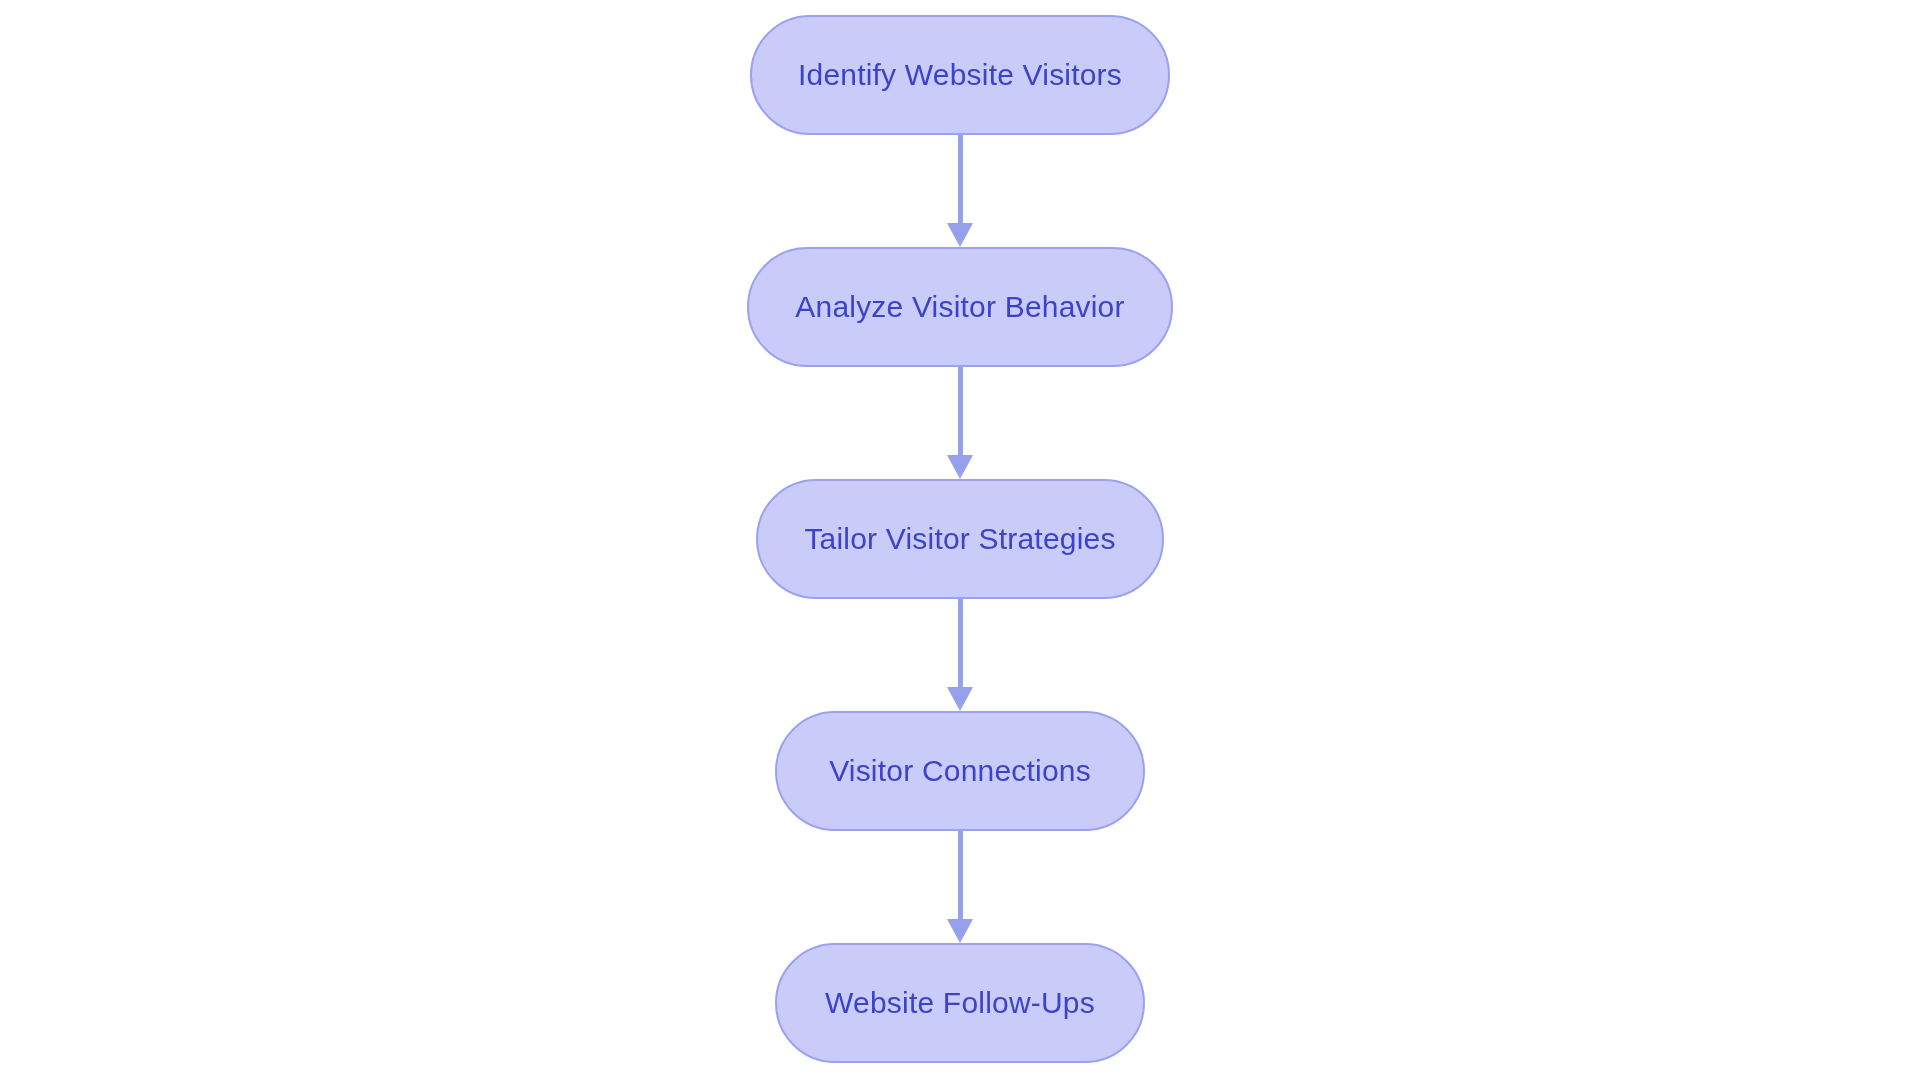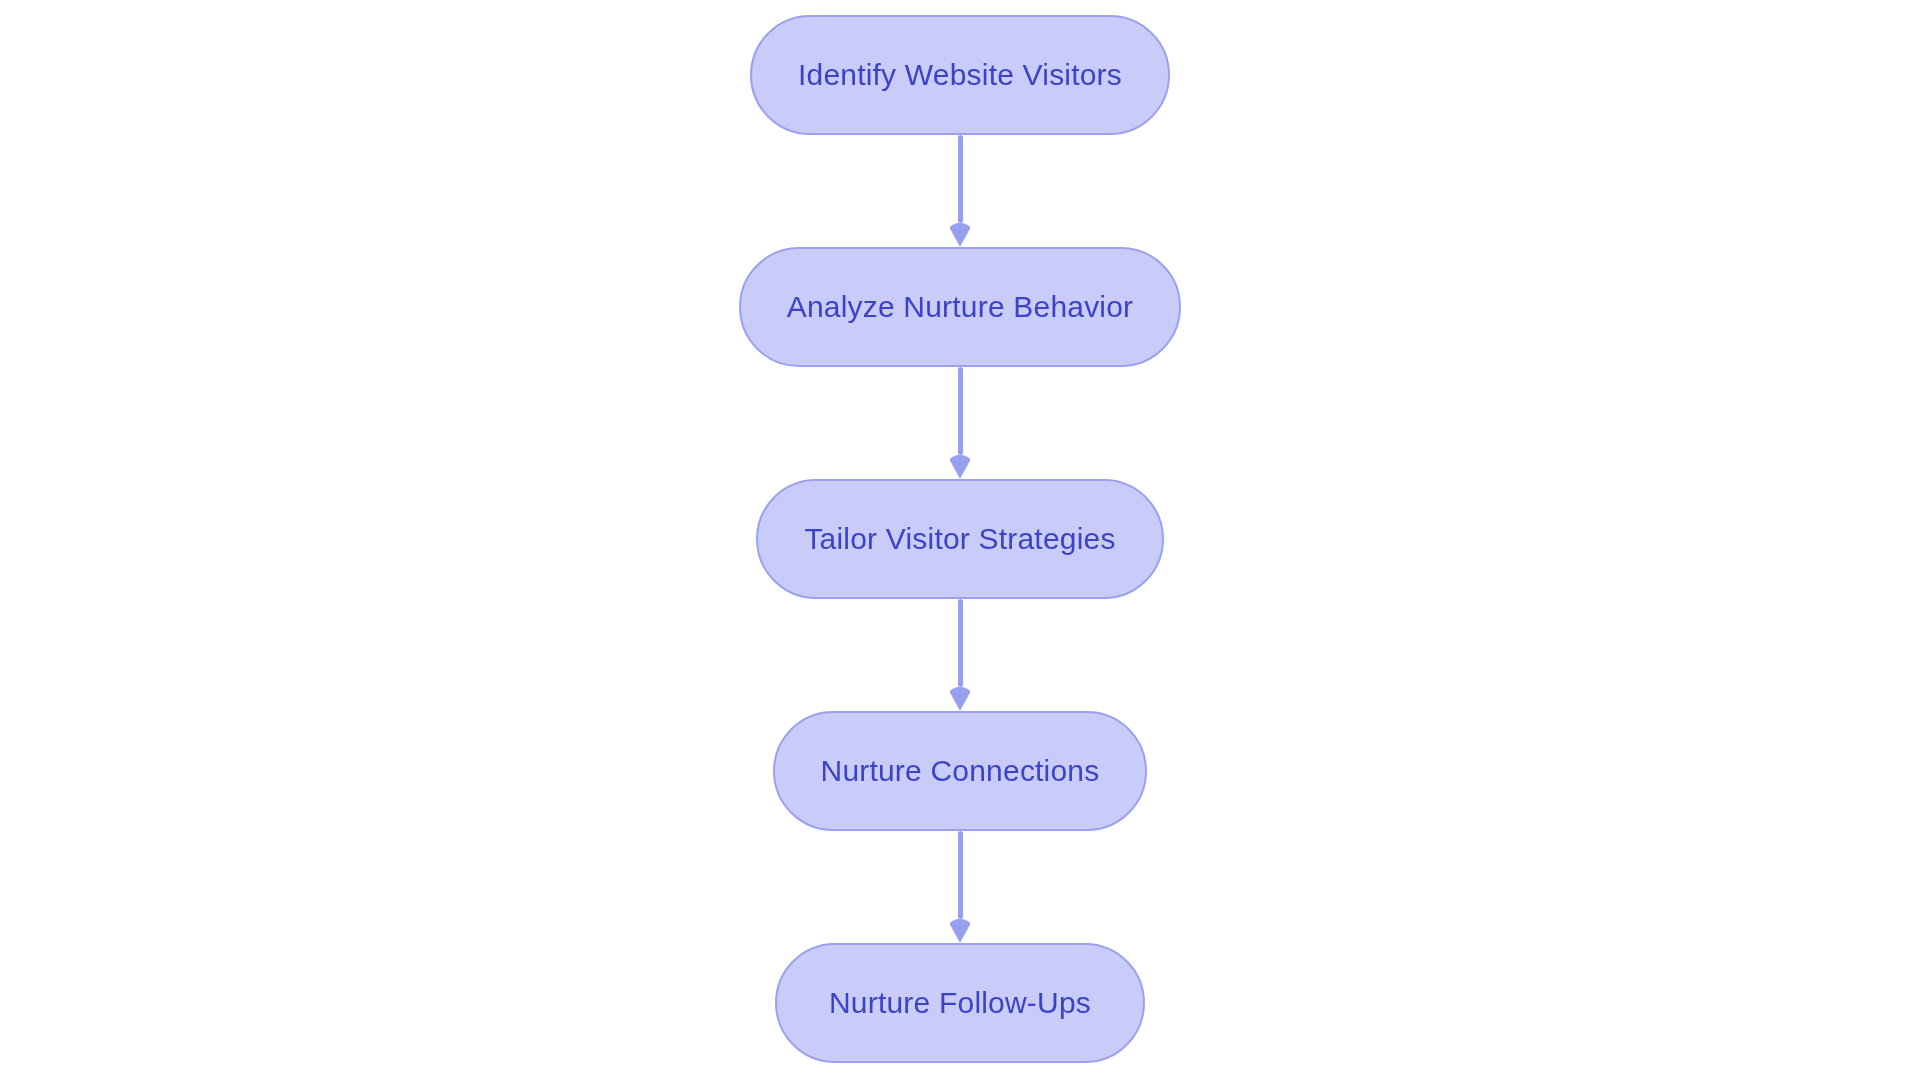--- a/index.html
+++ b/index.html
@@ -2,21 +2,21 @@
 <html style="--node-fill: #c9cbf8; --node-border: #9aa1f0; --node-text: #3c43c8; --arrow: #97a0ee; --background: #ffffff;"><head>
 <meta charset="utf-8">
 <style>
   :root{
     --node-fill:#c9cbf8;
     --node-border:#9aa1f0;
     --node-text:#3c43c8;
     --arrow:#97a0ee;
     --background:#ffffff;
   }
-  *{margin:0;padding:0;box-sizing:border-box;border-radius:25px;}
+  *{margin:0;padding:0;box-sizing:border-box;}
   html,body{background:var(--background);}
   body{
     font-family:"Liberation Sans", sans-serif;
     width:1920px;height:1083px;overflow:hidden;
   }
   .canvas{
     position:relative;
     width:1920px;height:1083px;
     display:flex;flex-direction:column;align-items:center;
     padding-top:15px;
@@ -61,43 +61,43 @@
   <div class="node">
     <span class="node-label">Identify Website Visitors</span>
   </div>
 
   <div class="arrow">
     <div class="arrow-line"></div>
     <div class="arrow-head"></div>
   </div>
 
   <div class="node">
-    <span class="node-label">Analyze Nurture Behavior</span>
+    <span class="node-label">Analyze Visitor Behavior</span>
   </div>
 
   <div class="arrow">
     <div class="arrow-line"></div>
     <div class="arrow-head"></div>
   </div>
 
   <div class="node">
     <span class="node-label">Tailor Visitor Strategies</span>
   </div>
 
   <div class="arrow">
     <div class="arrow-line"></div>
     <div class="arrow-head"></div>
   </div>
 
   <div class="node">
-    <span class="node-label">Nurture Connections</span>
+    <span class="node-label">Visitor Connections</span>
   </div>
 
   <div class="arrow">
     <div class="arrow-line"></div>
     <div class="arrow-head"></div>
   </div>
 
   <div class="node">
-    <span class="node-label">Nurture Follow-Ups</span>
+    <span class="node-label">Website Follow-Ups</span>
   </div>
 
 </div>
 
 </body></html>

